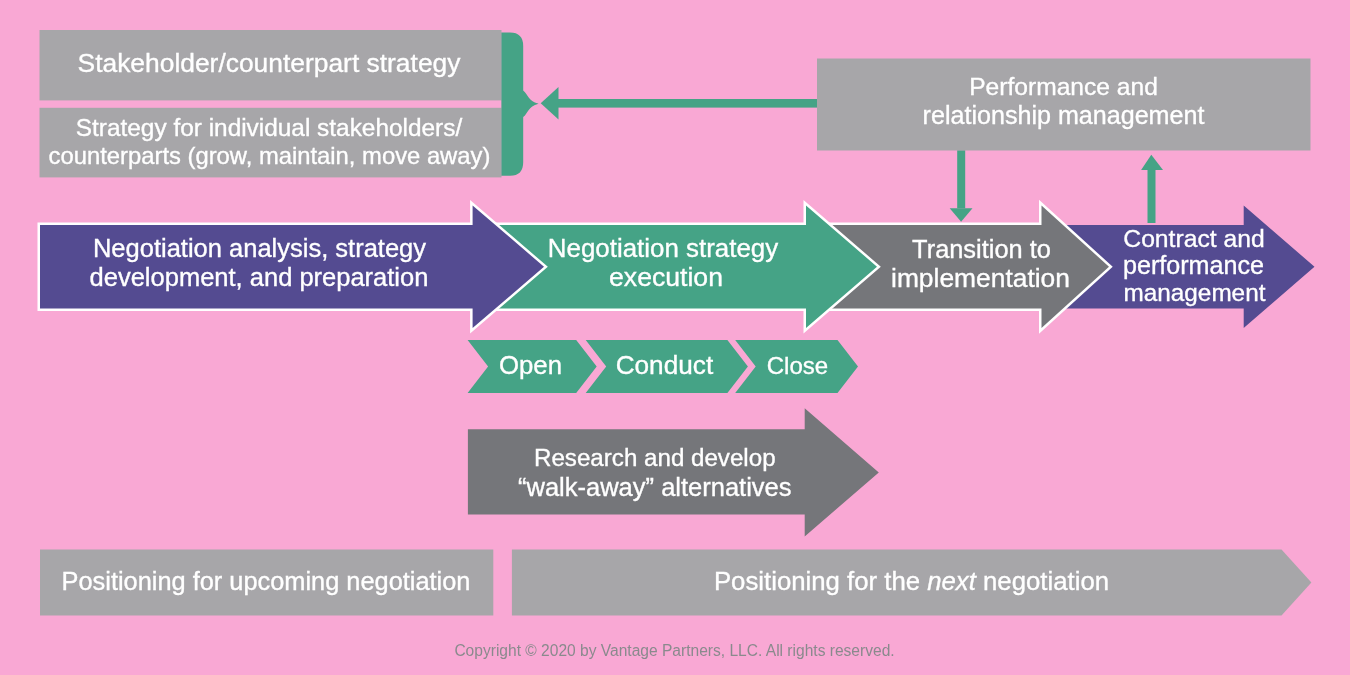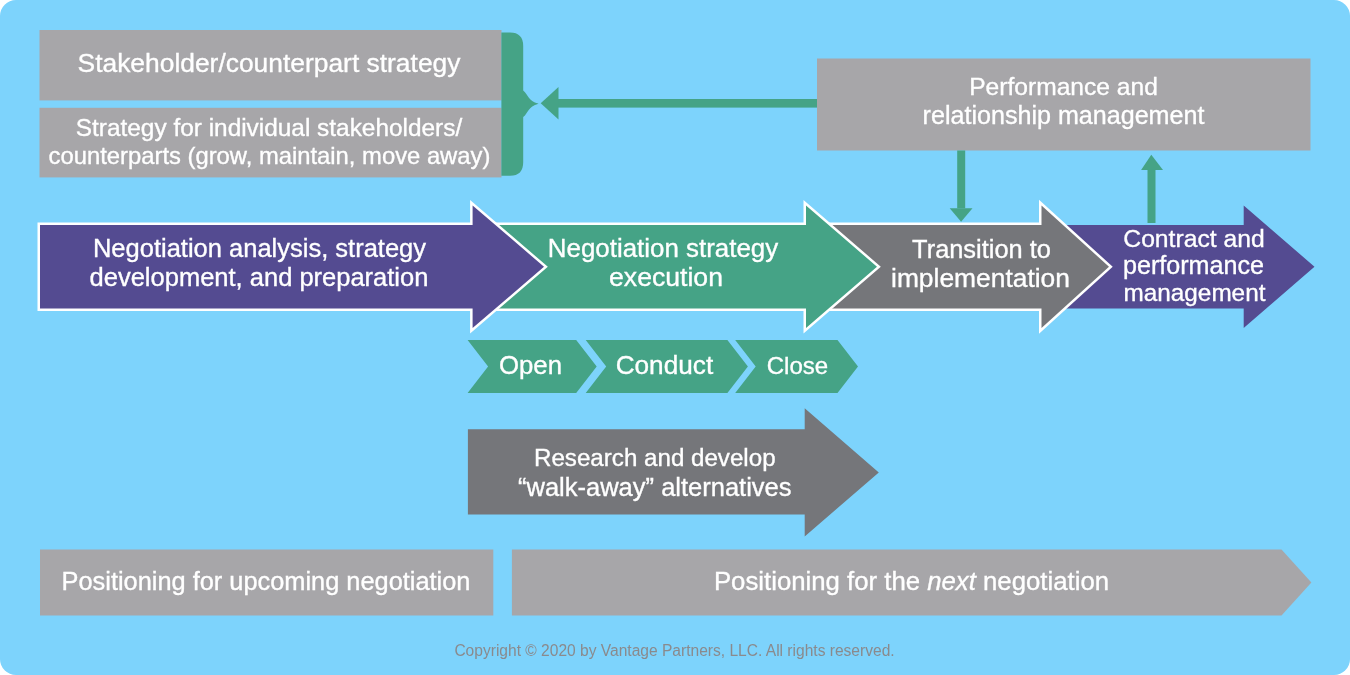--- a/index.html
+++ b/index.html
@@ -1,17 +1,17 @@
 <!DOCTYPE html>
 <html><head>
 <meta charset="utf-8">
 <style>
   html,body{margin:0;padding:0;background:#ffffff;}
-  .page{position:relative;width:1350px;height:675px;overflow:hidden;background:#7dd3fc;
-        font-family:"Liberation Sans",sans-serif;border-radius:16px;}
+  .page{position:relative;width:1350px;height:675px;overflow:hidden;background:#f9a8d4;
+        font-family:"Liberation Sans",sans-serif;}
   svg{position:absolute;left:0;top:0;}
   text{font-family:"Liberation Sans",sans-serif;}
 </style>
 </head>
 <body>
 <div class="page">
 <svg width="1350" height="675" viewBox="0 0 1350 675">
 
   <rect x="39.5" y="30" width="462" height="70.4" fill="#a7a6a9"></rect>
   <rect x="39.5" y="107.8" width="462" height="69.6" fill="#a7a6a9"></rect>

